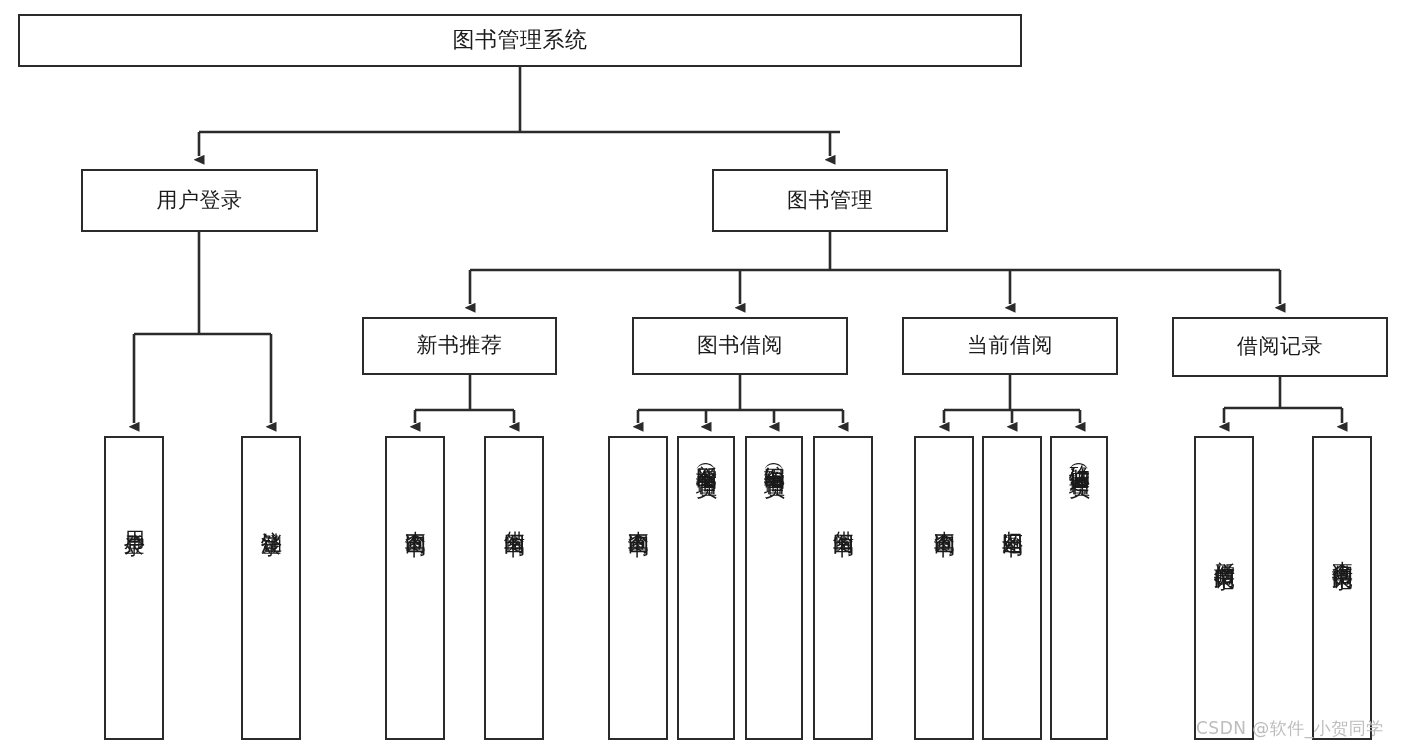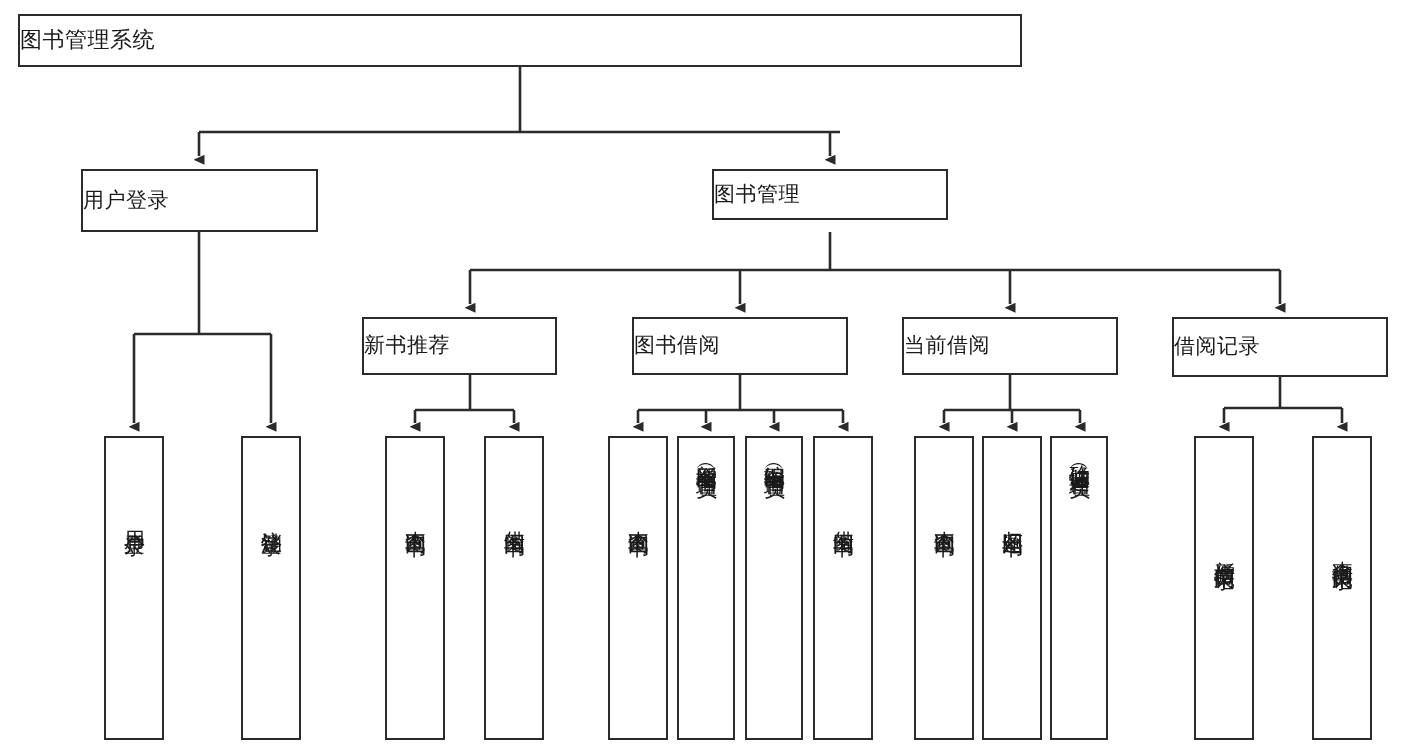--- a/index.html
+++ b/index.html
@@ -26,20 +26,21 @@
     height: 747px;
     pointer-events: none;
   }
   .node {
     position: absolute;
     box-sizing: border-box;
     background: #ffffff;
     border: 2px solid #2b2b2b;
     display: flex;
     align-items: center;
+    justify-content: center;
     color: #1a1a1a;
   }
   .node-label {
     display: block;
     text-align: center;
     line-height: 1.12;
     letter-spacing: 0.5px;
   }
   
   .node.horiz .node-label {
@@ -134,21 +135,21 @@
   </svg>
 
   <div class="node horiz root" style="left:18px; top:14px; width:1004px; height:53px;">
     <span class="node-label">图书管理系统</span>
   </div>
 
   <div class="node horiz" style="left:81px; top:169px; width:237px; height:63px;">
     <span class="node-label">用户登录</span>
   </div>
 
-  <div class="node horiz" style="left:712px; top:169px; width:236px; height:51px;">
+  <div class="node horiz" style="left:712px; top:169px; width:236px; height:63px;">
     <span class="node-label">图书管理</span>
   </div>
 
   <div class="node horiz" style="left:362px; top:317px; width:195px; height:58px;">
     <span class="node-label">新书推荐</span>
   </div>
 
   <div class="node horiz" style="left:632px; top:317px; width:216px; height:58px;">
     <span class="node-label">图书借阅</span>
   </div>
@@ -206,14 +207,15 @@
   </div>
 
   <div class="node vert midshort" style="left:1194px; top:436px; width:60px; height:304px;">
     <span class="node-label">新增借阅记录</span>
   </div>
 
   <div class="node vert midshort" style="left:1312px; top:436px; width:60px; height:304px;">
     <span class="node-label">查询借阅记录</span>
   </div>
 
+  <div class="watermark" style="left:1196px; top:717px;">CSDN @软件_小贺同学</div>
 
 </div>
 
 </body></html>

